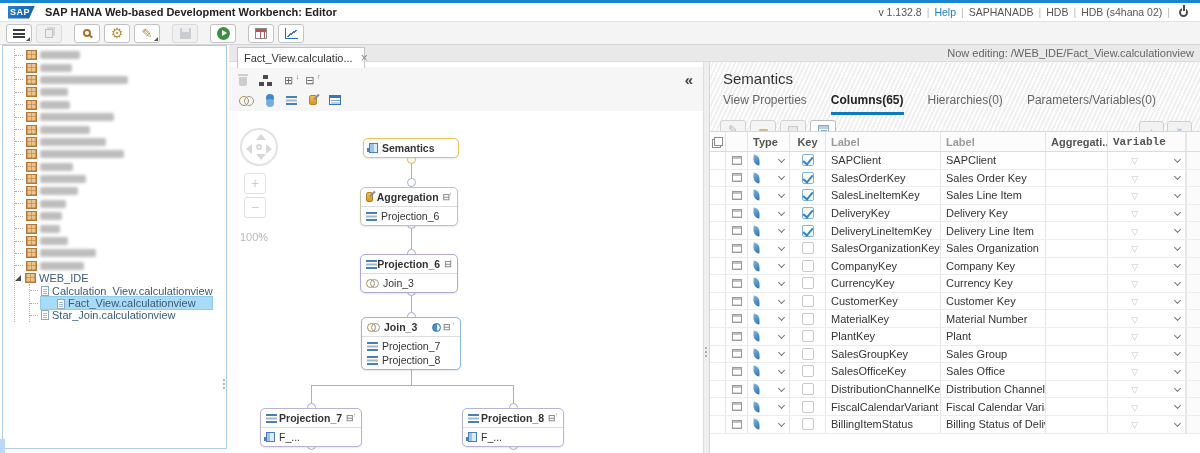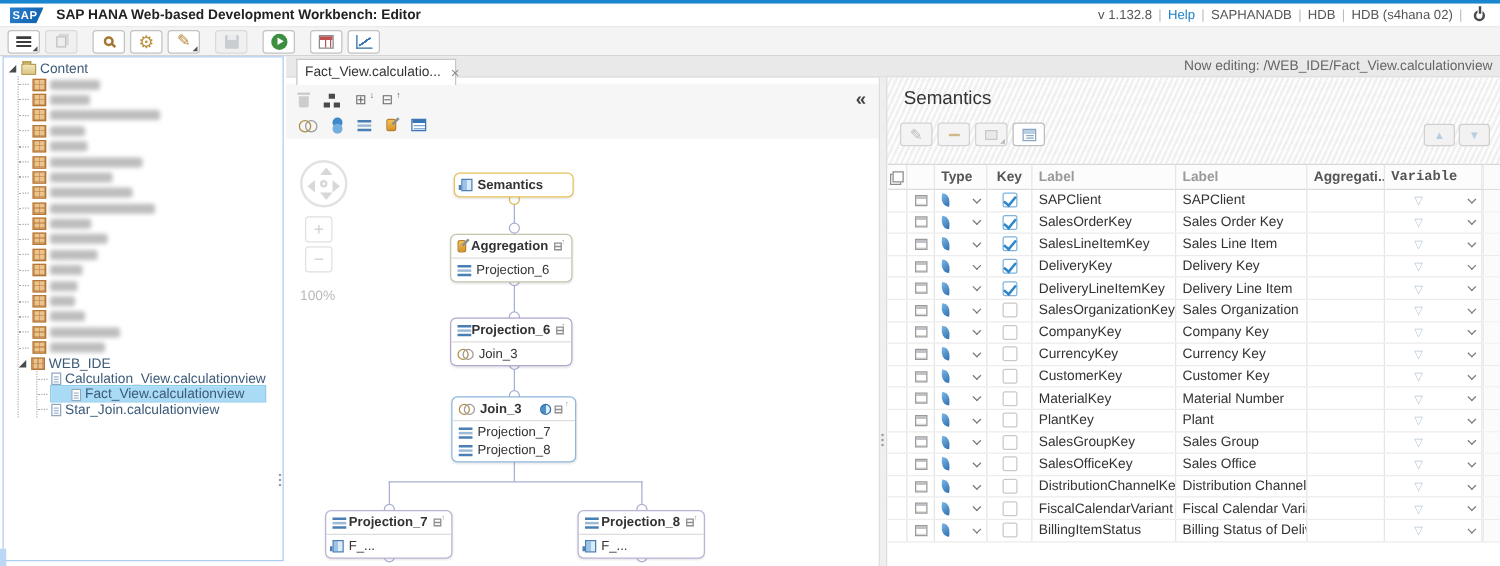--- a/index.html
+++ b/index.html
@@ -214,25 +214,20 @@
         <span class="ic-chart"></span>
       </div>
   </div>
 
   <div class="content">
     <div class="now-bar">
       <span>Now editing: /WEB_IDE/Fact_View.calculationview</span>
     </div>
 
     <div class="tree-panel">
-      <div class="trow-t">
-        <span class="tri-open"></span>
-        <span class="ic-folder"></span>
-        <span>Content</span>
-      </div>
       <div class="kids">
         <div class="trow-t">
             <span class="stub"></span>
             <span class="ic-pkg"></span>
             <span class="blurbar" style="width:40px"></span>
           </div>
         <div class="trow-t">
             <span class="stub"></span>
             <span class="ic-pkg"></span>
             <span class="blurbar" style="width:32px"></span>
@@ -495,20 +490,26 @@
 
     <div class="rsplit"></div>
     <div class="grip" style="left:705px; top:300px;">
         <i></i>
         <i></i>
         <i></i>
       </div>
 
     <div class="rpanel">
       <div class="sem-title">Semantics</div>
+      <div class="sem-tabs">
+        <span class="sem-tab">View Properties</span>
+        <span class="sem-tab active">Columns(65)</span>
+        <span class="sem-tab">Hierarchies(0)</span>
+        <span class="sem-tab">Parameters/Variables(0)</span>
+      </div>
       <div class="ptools">
         <div class="pbtn">
             <span class="ic-pen-g"></span>
           </div>
         <div class="pbtn">
             <span class="ic-minus"></span>
           </div>
         <div class="pbtn">
             <span class="ic-drop"></span>
             <span class="corner2"></span>

